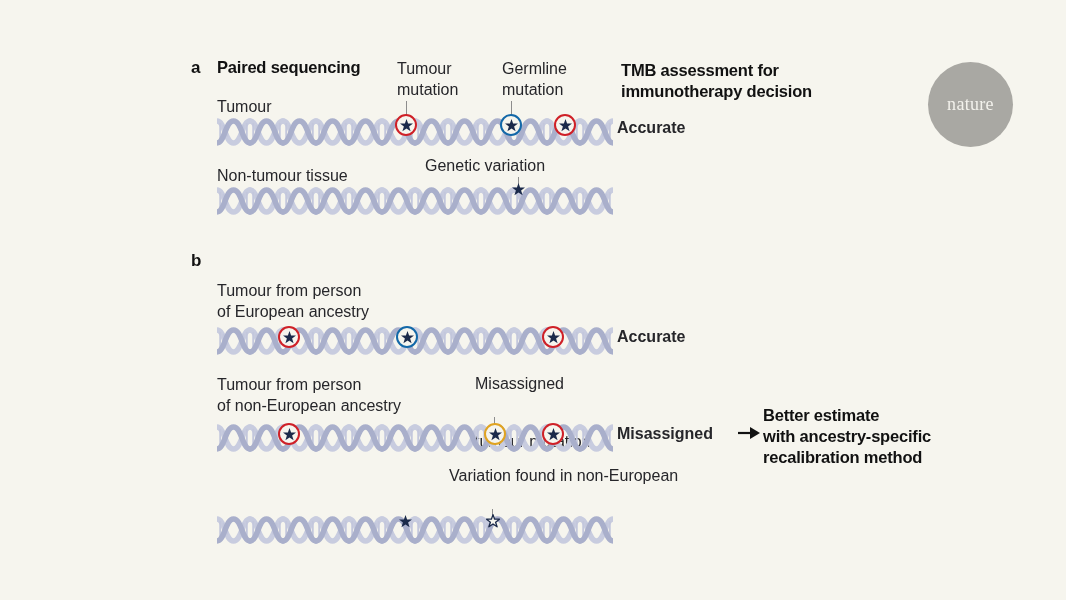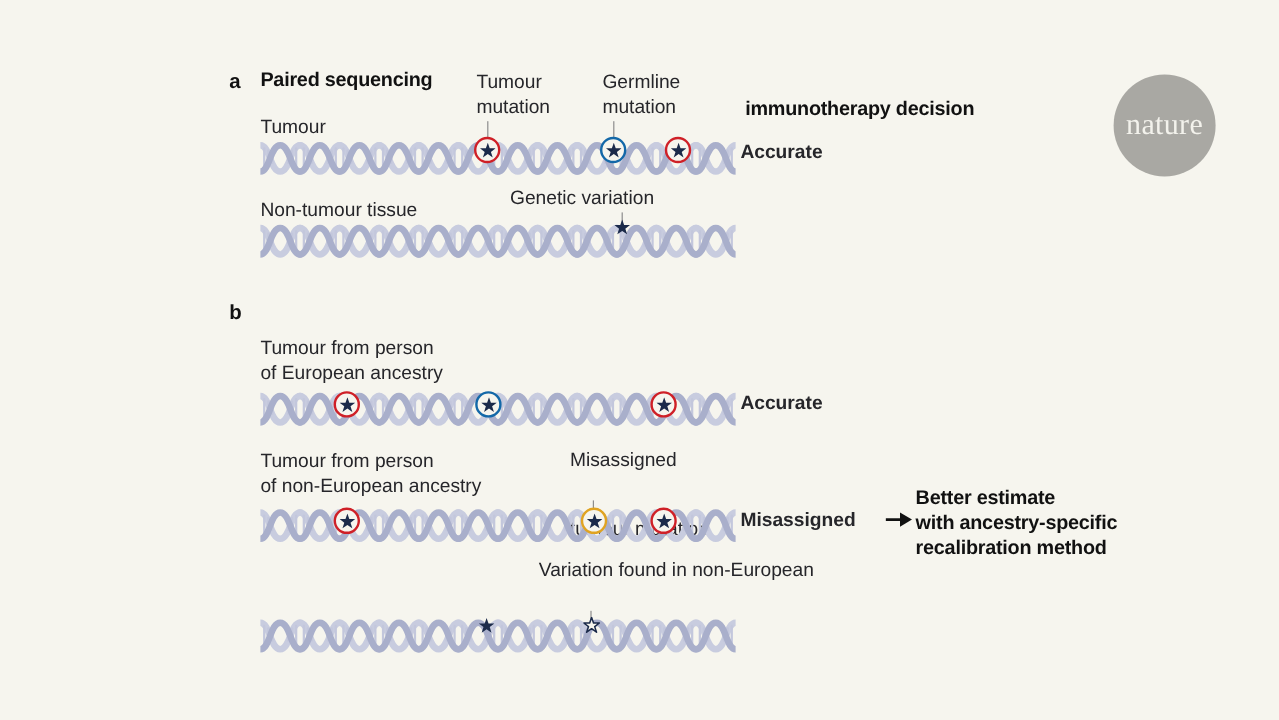--- a/index.html
+++ b/index.html
@@ -94,21 +94,21 @@
   
   .nature-badge{
     position:absolute;
     width:85px;height:85px;
     border-radius:50%;
     background:#a9a8a3;
     display:flex;align-items:center;justify-content:center;
   }
   .nature-badge span{
     font-family:"Liberation Serif", serif;
-    font-size:25px;
+    font-size:18px;
     color:#f3f2ec;
     letter-spacing:0.3px;
   }
 </style>
 </head>
 <body>
 
 <div class="fig">
 
   <svg width="0" height="0" style="position:absolute" aria-hidden="true">
@@ -144,20 +144,21 @@
   <div class="panel-title" style="left:217px;top:58px;">Paired sequencing</div>
 
   <div class="callout" style="left:397px;top:59px;">Tumour</div>
   <div class="callout" style="left:397px;top:80px;">mutation</div>
   <div class="leader" style="left:406px;top:101px;height:16px;"></div>
 
   <div class="callout" style="left:502px;top:59px;">Germline</div>
   <div class="callout" style="left:502px;top:80px;">mutation</div>
   <div class="leader" style="left:511px;top:101px;height:16px;"></div>
 
+  <div class="headline" style="left:621px;top:60px;">TMB assessment for</div>
   <div class="headline" style="left:621px;top:81px;">immunotherapy decision</div>
 
   <div class="nature-badge" style="left:928px;top:62px;">
     <span>nature</span>
   </div>
 
   <div class="row-label" style="left:217px;top:97px;">Tumour</div>
 
   <div class="dna" style="left:217px;top:117px;">
     <svg width="396" height="30" viewBox="0 0 396 30">

